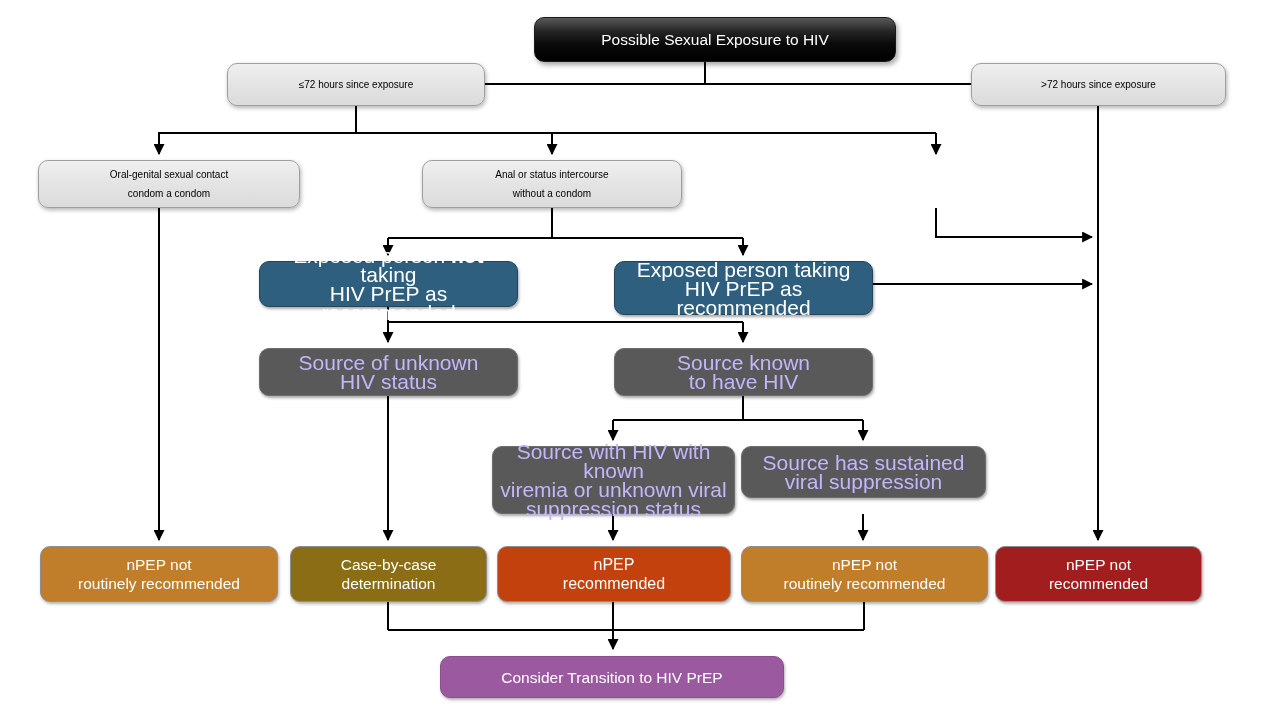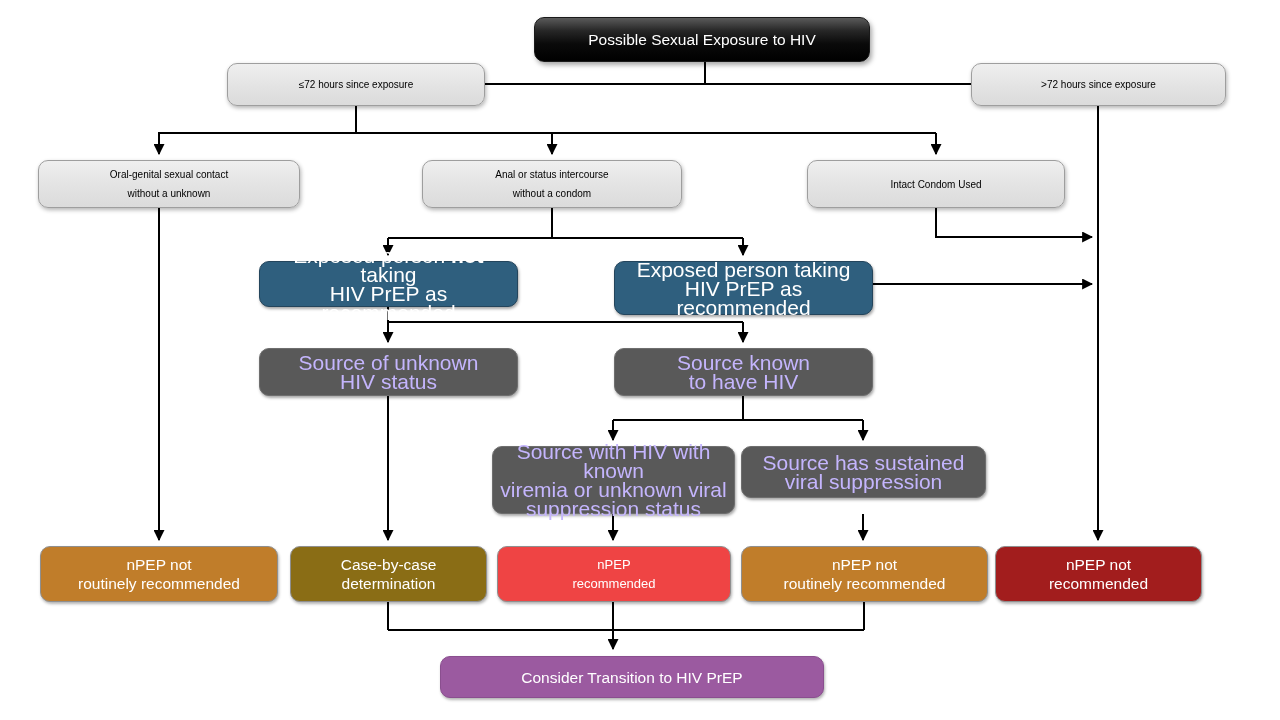--- a/index.html
+++ b/index.html
@@ -22,21 +22,21 @@
   }
   .light{
     background:linear-gradient(180deg,#efefef 0%,#e3e3e3 55%,#dbdbdb 100%);
     color:#000;border:1.5px solid #9e9e9e;font-size:10px;
     box-shadow:1px 2px 4px rgba(0,0,0,0.3);
   }
   .blue{background:#2f5f7e;color:#fff;border:1.5px solid #24455c;box-shadow:1px 2px 3px rgba(0,0,0,0.35);}
   .gray{background:#595959;color:#c4b5fd;border:1.5px solid #6e6e6e;box-shadow:1px 2px 3px rgba(0,0,0,0.35);}
   .orange{background:#c07d2a;color:#fff;border:1.5px solid #8f8f8f;font-size:15.5px;box-shadow:1px 2px 3px rgba(0,0,0,0.3);}
   .olive{background:#8a6d15;color:#fff;border:1.5px solid #8f8f8f;font-size:15.5px;box-shadow:1px 2px 3px rgba(0,0,0,0.3);}
-  .green{background:#ef4444;color:#fff;border:1.5px solid #8f8f8f;font-size:13px;box-shadow:1px 2px 3px rgba(0,0,0,0.3);}
+  .green{background:#c2410c;color:#fff;border:1.5px solid #8f8f8f;font-size:16px;box-shadow:1px 2px 3px rgba(0,0,0,0.3);}
   .red{background:#a21d1d;color:#fff;border:1.5px solid #8f8f8f;font-size:15.5px;box-shadow:1px 2px 3px rgba(0,0,0,0.3);}
   .purple{background:#9b5aa0;color:#fff;border:1.5px solid #8a4f8f;font-size:15.5px;box-shadow:1px 2px 3px rgba(0,0,0,0.3);}
   .small{font-size:21px;line-height:19px;padding:2px 4px;}
   line,polyline{stroke:#000;stroke-width:2;fill:none;}
 </style>
 </head>
 <body>
 
 <div class="canvas">
 
@@ -83,33 +83,32 @@
 
     <line x1="613" y1="514" x2="613" y2="540" marker-end="url(#ah)"></line>
     <line x1="863" y1="514" x2="863" y2="540" marker-end="url(#ah)"></line>
 
     <line x1="388" y1="602" x2="388" y2="630"></line>
     <line x1="864" y1="602" x2="864" y2="630"></line>
     <line x1="388" y1="630" x2="864" y2="630"></line>
     <line x1="613" y1="602" x2="613" y2="649" marker-end="url(#ah)"></line>
   </svg>
 
-  <div class="node title" style="left:534px;top:17px;width:336px;height:45px">Possible Sexual Exposure to HIV</div>
+  <div class="node title" style="left:534px;top:17px;width:362px;height:45px">Possible Sexual Exposure to HIV</div>
 
   <div class="node light" style="left:227px;top:63px;width:258px;height:43px">≤72 hours since exposure</div>
 
   <div class="node light" style="left:971px;top:63px;width:255px;height:43px">&gt;72 hours since exposure</div>
 
   <div class="node light" style="left:38px;top:160px;width:262px;height:48px">Oral-genital sexual contact
-without a unknown</div>
+condom a condom</div>
 
   <div class="node light" style="left:422px;top:160px;width:260px;height:48px">Anal or status intercourse
 without a condom</div>
 
-  <div class="node light" style="left:807px;top:160px;width:258px;height:48px">Intact Condom Used</div>
 
   <div class="node blue" style="left:259px;top:261px;width:259px;height:46px">
     <span><span>Exposed person </span><b>not</b><span> taking</span><br><span>HIV PrEP as recommended</span></span>
   </div>
 
   <div class="node blue" style="left:614px;top:261px;width:259px;height:54px">Exposed person taking
 HIV PrEP as recommended</div>
 
   <div class="node gray" style="left:259px;top:348px;width:259px;height:48px">Source of unknown
 HIV status</div>
@@ -132,15 +131,15 @@
 
   <div class="node green" style="left:497px;top:546px;width:234px;height:56px">nPEP
 recommended</div>
 
   <div class="node orange" style="left:741px;top:546px;width:247px;height:56px">nPEP not
 routinely recommended</div>
 
   <div class="node red" style="left:995px;top:546px;width:207px;height:56px">nPEP not
 recommended</div>
 
-  <div class="node purple" style="left:440px;top:656px;width:384px;height:42px">Consider Transition to HIV PrEP</div>
+  <div class="node purple" style="left:440px;top:656px;width:344px;height:42px">Consider Transition to HIV PrEP</div>
 
 </div>
 
 </body></html>

